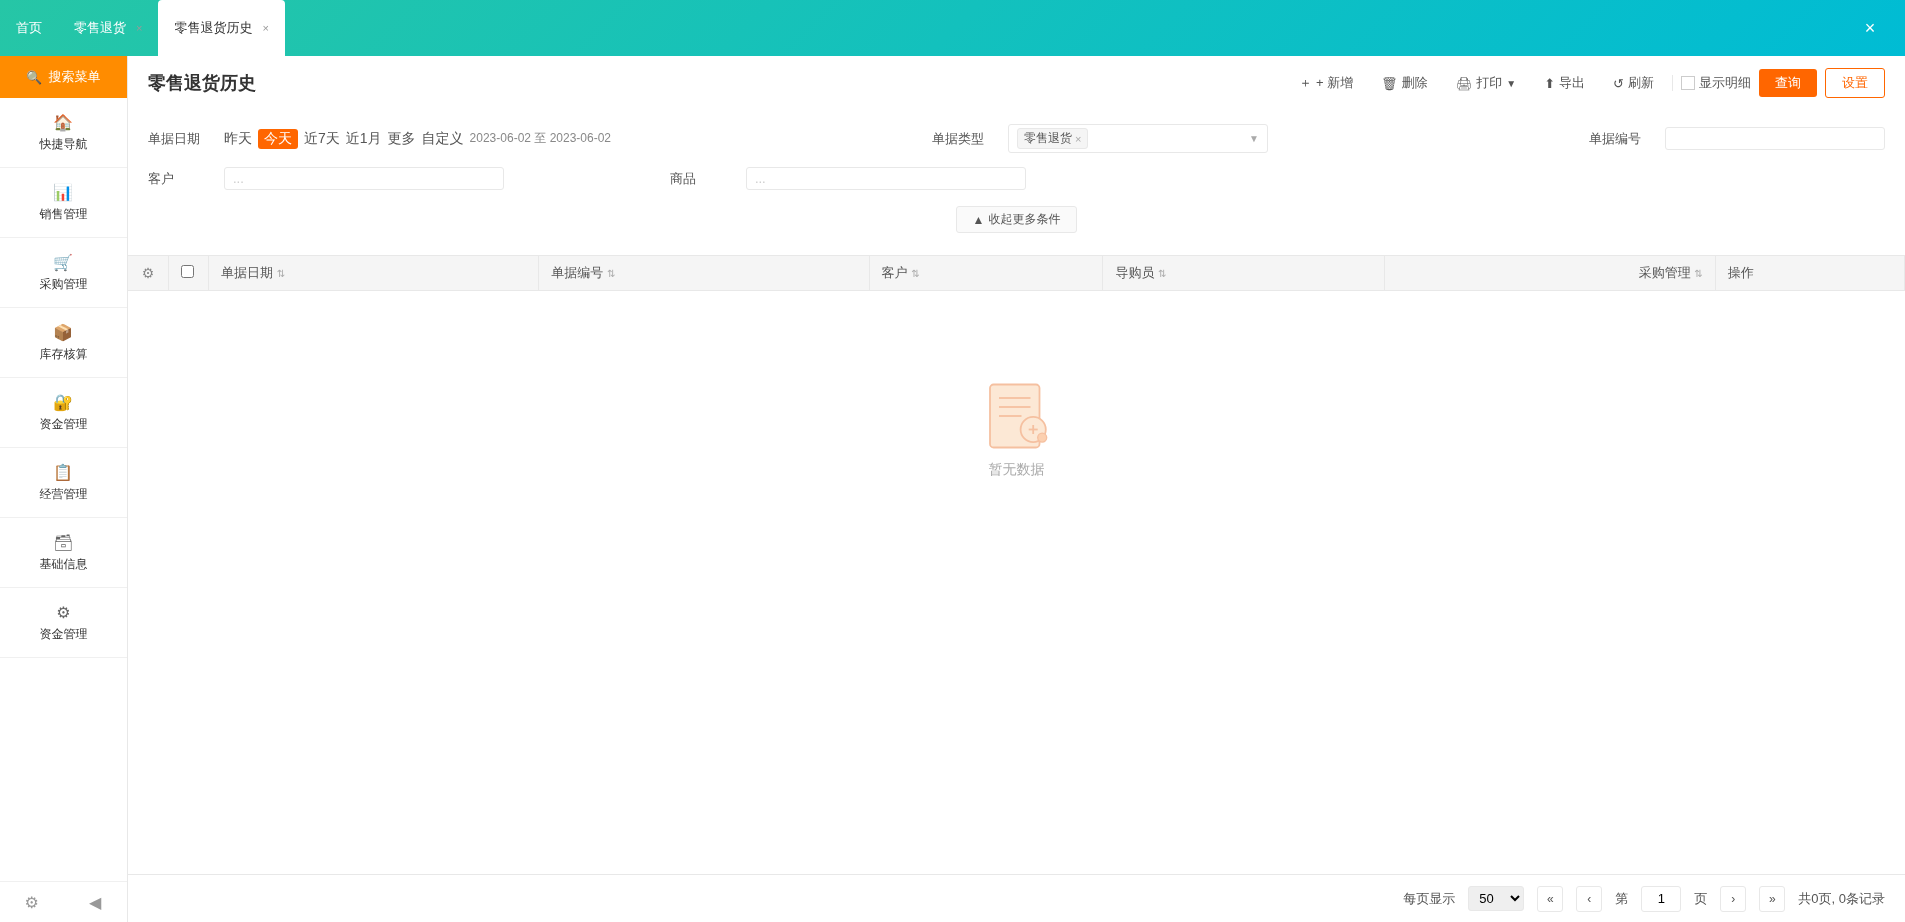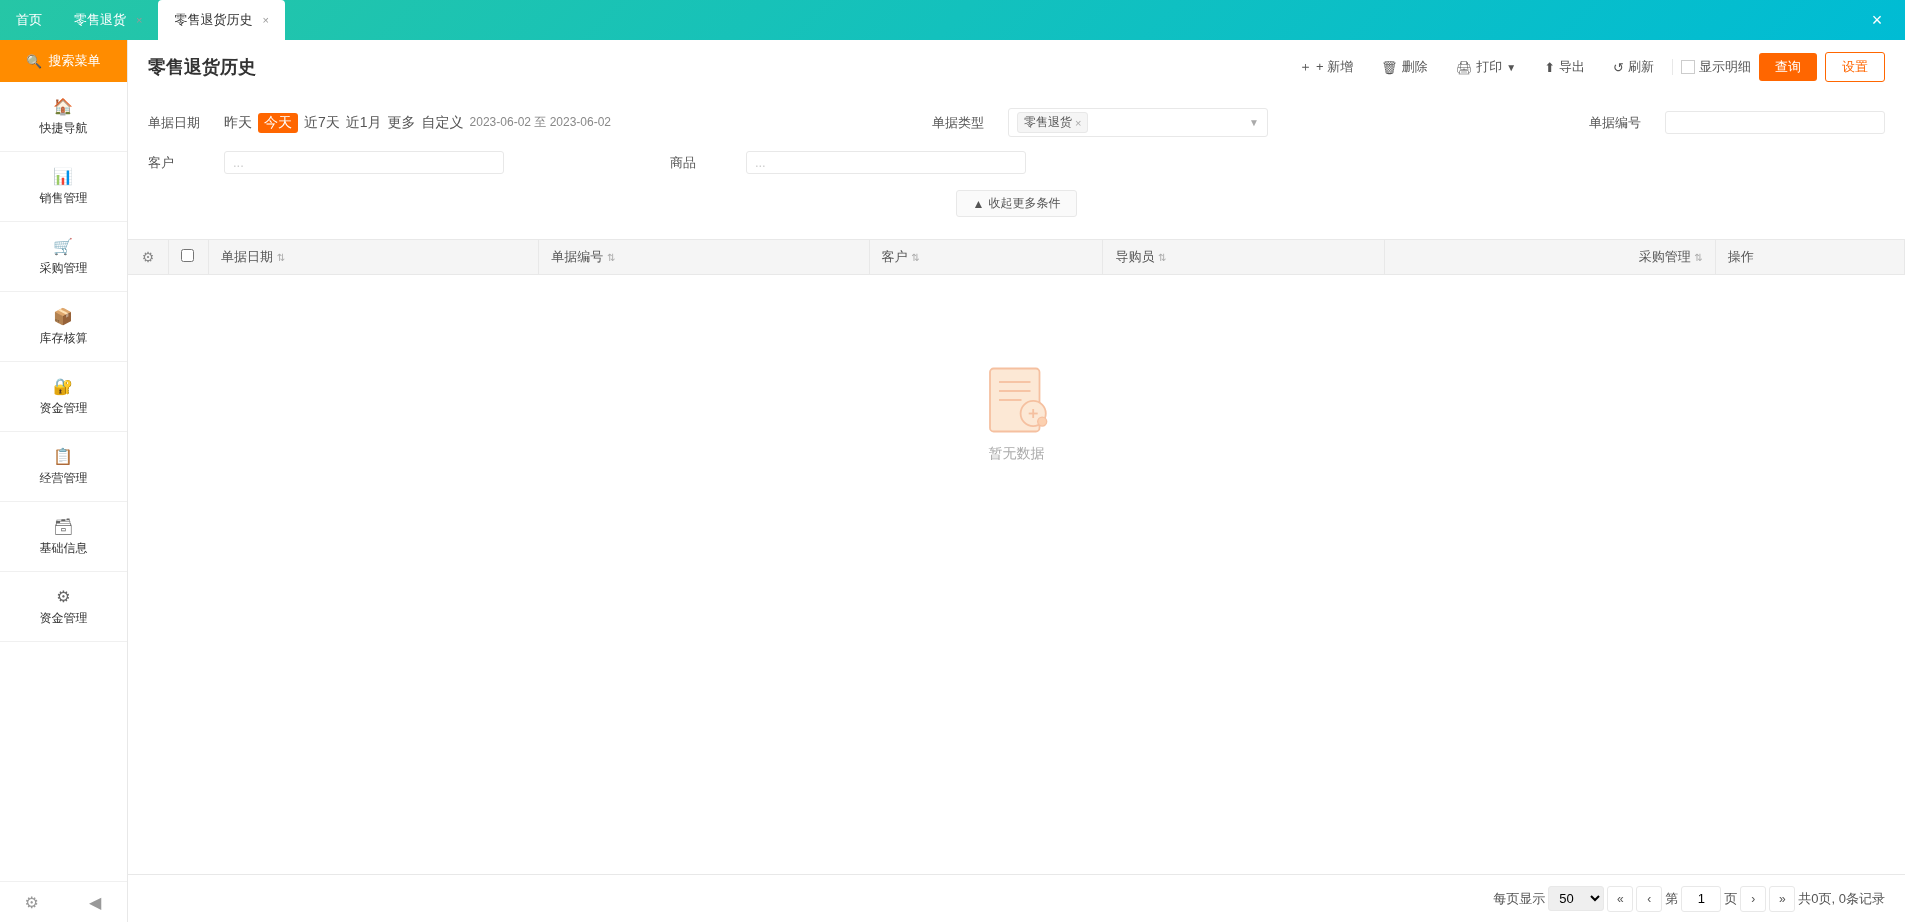--- a/index.html
+++ b/index.html
@@ -1,24 +1,24 @@
 <!DOCTYPE html>
 <html><head>
   <meta charset="utf-8">
   <style>
     * { box-sizing: border-box; margin: 0; padding: 0; font-family: 'Microsoft YaHei', Arial, sans-serif; }
     body { width: 1905px; height: 922px; overflow: hidden; display: flex; flex-direction: column; background: #f5f5f5; }
 
     
     .top-bar {
-      height: 40px;
+      height: 56px;
       background: linear-gradient(135deg, #26c6a6, #00bcd4);
       display: flex;
       align-items: center;
-      padding: 0 4px 0 0;
+      padding: 0 11px 0 0;
       flex-shrink: 0;
     }
     .top-bar-tabs {
       display: flex;
       align-items: stretch;
       height: 100%;
       flex: 1;
     }
     .tab-item {
       display: flex;
@@ -338,21 +338,21 @@
 
     
     .pagination-bar {
       height: 48px;
       background: #fff;
       border-top: 1px solid #e8e8e8;
       display: flex;
       align-items: center;
       justify-content: flex-end;
       padding: 0 20px;
-      gap: 3px;
+      gap: 13px;
       font-size: 13px;
       color: #555;
       flex-shrink: 0;
     }
     .page-size-select {
       border: 1px solid #e8e8e8;
       border-radius: 3px;
       padding: 3px 6px;
       font-size: 13px;
       cursor: pointer;

